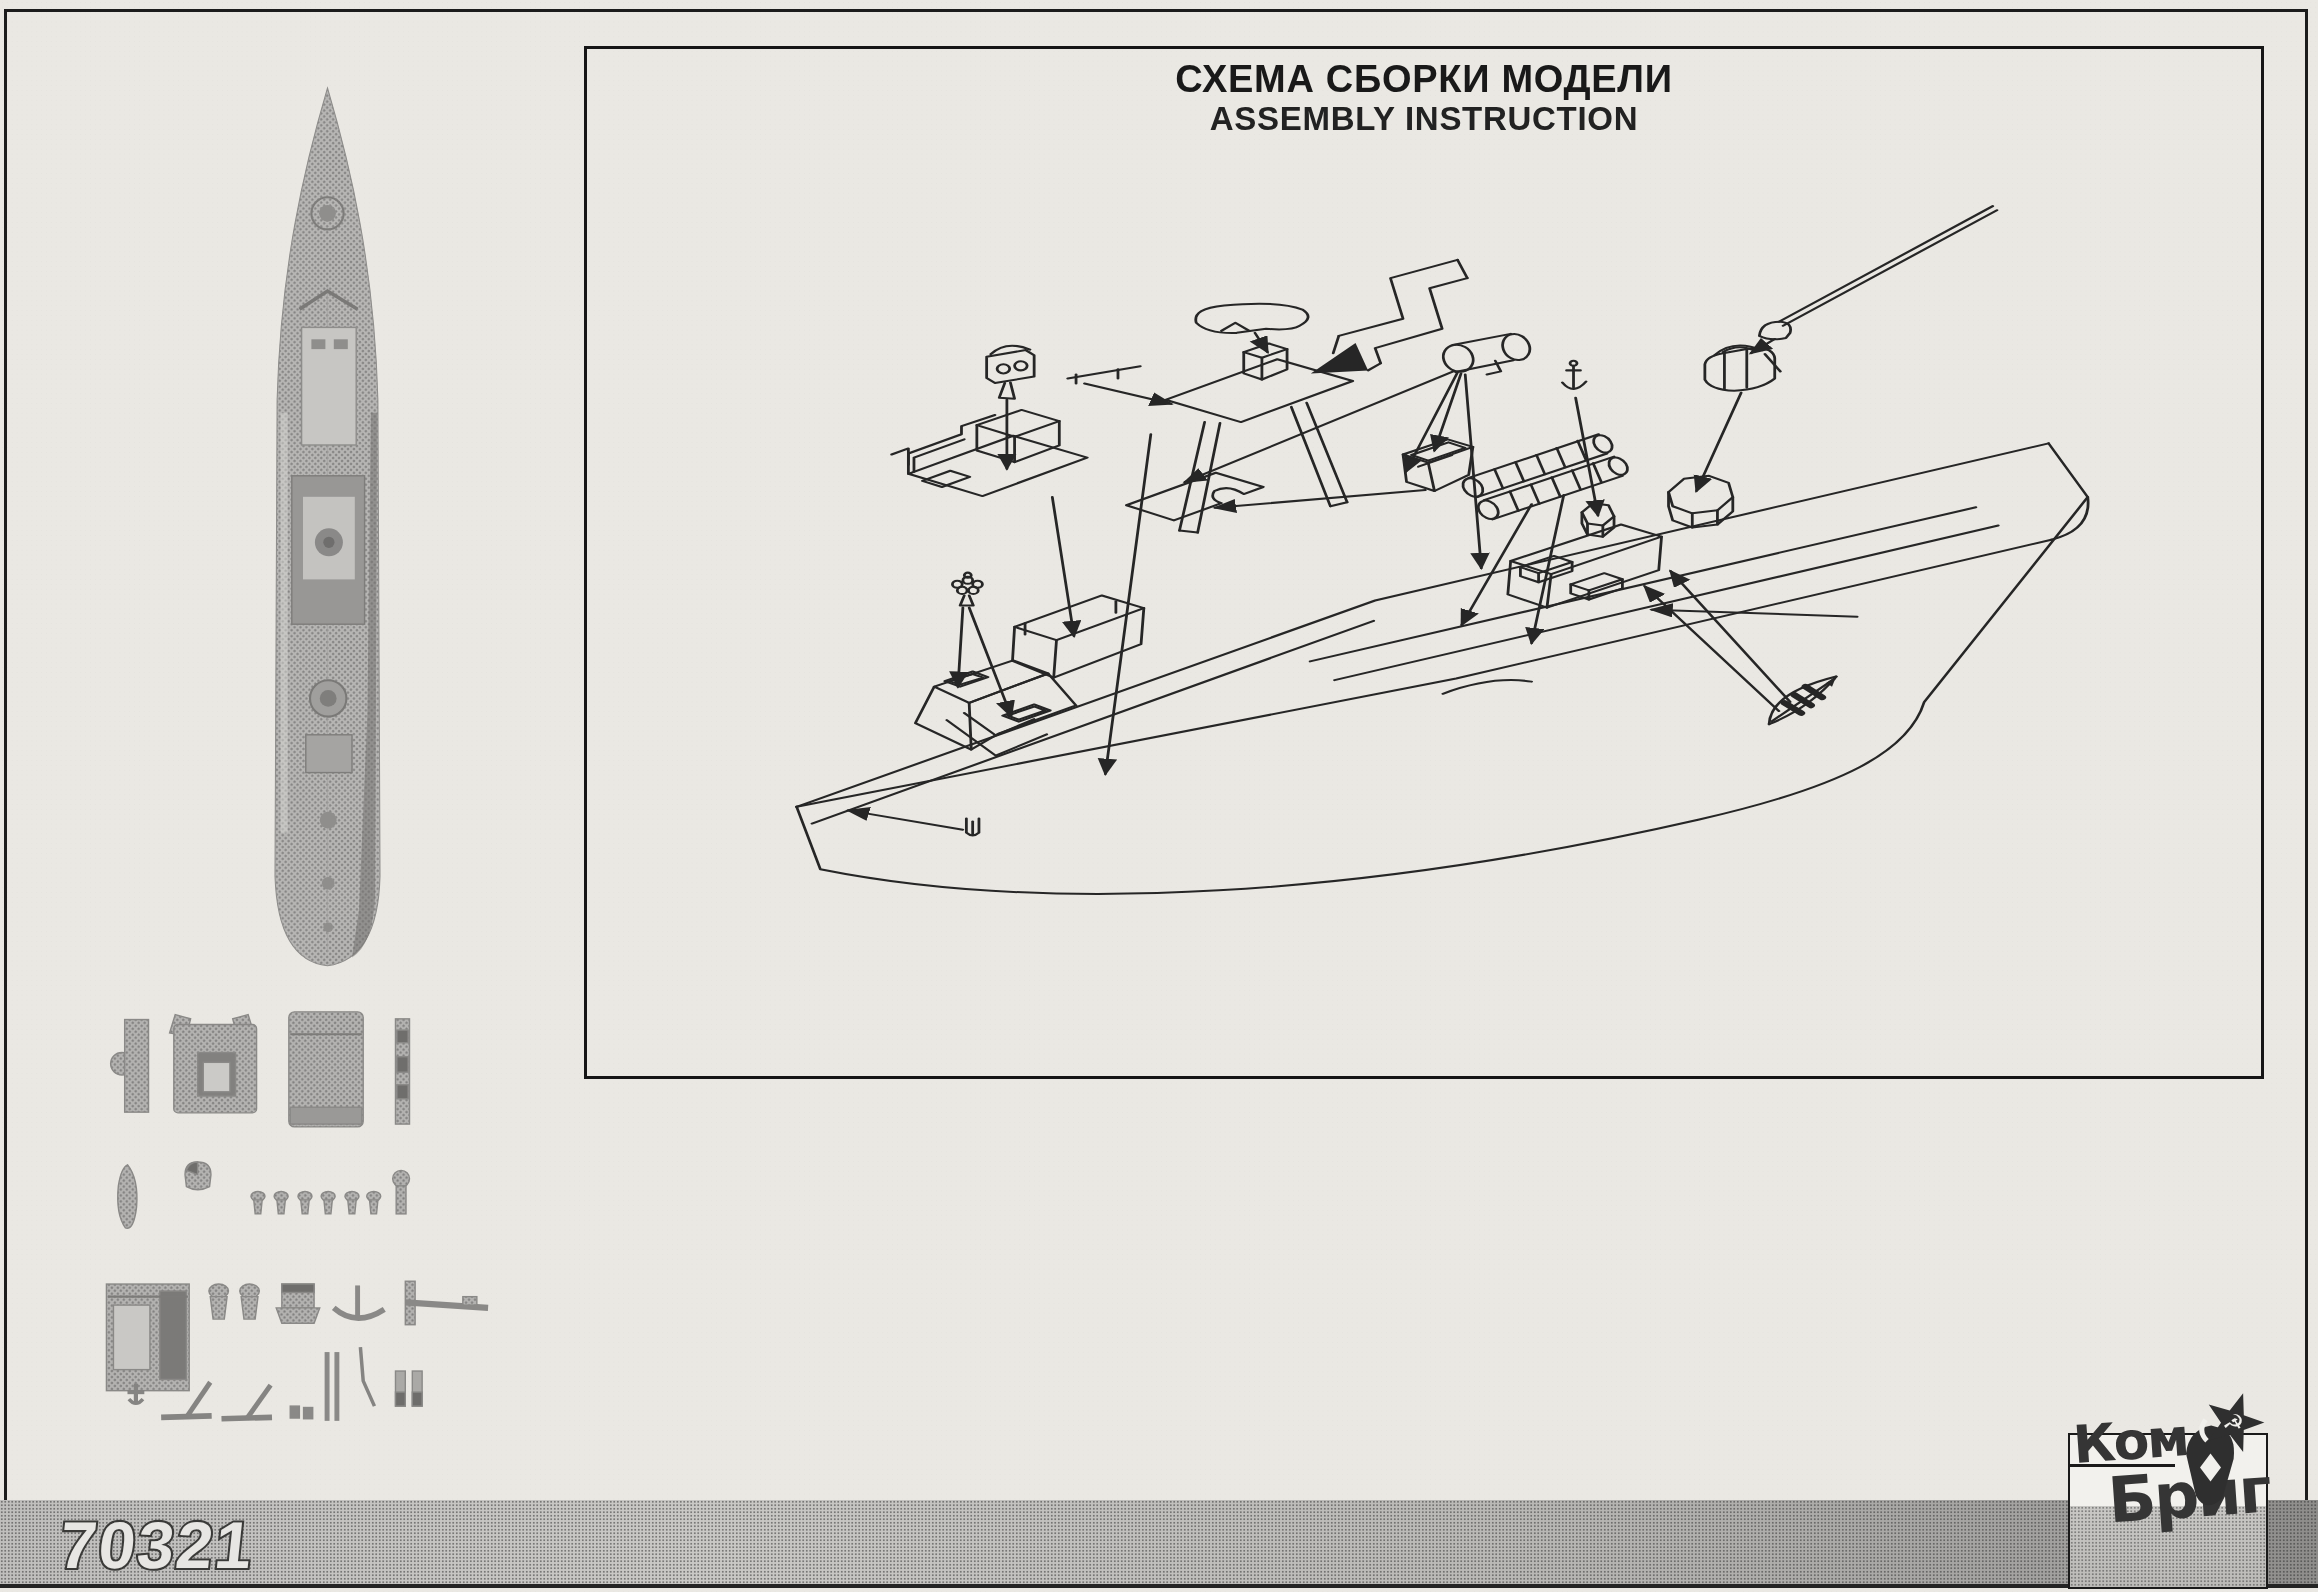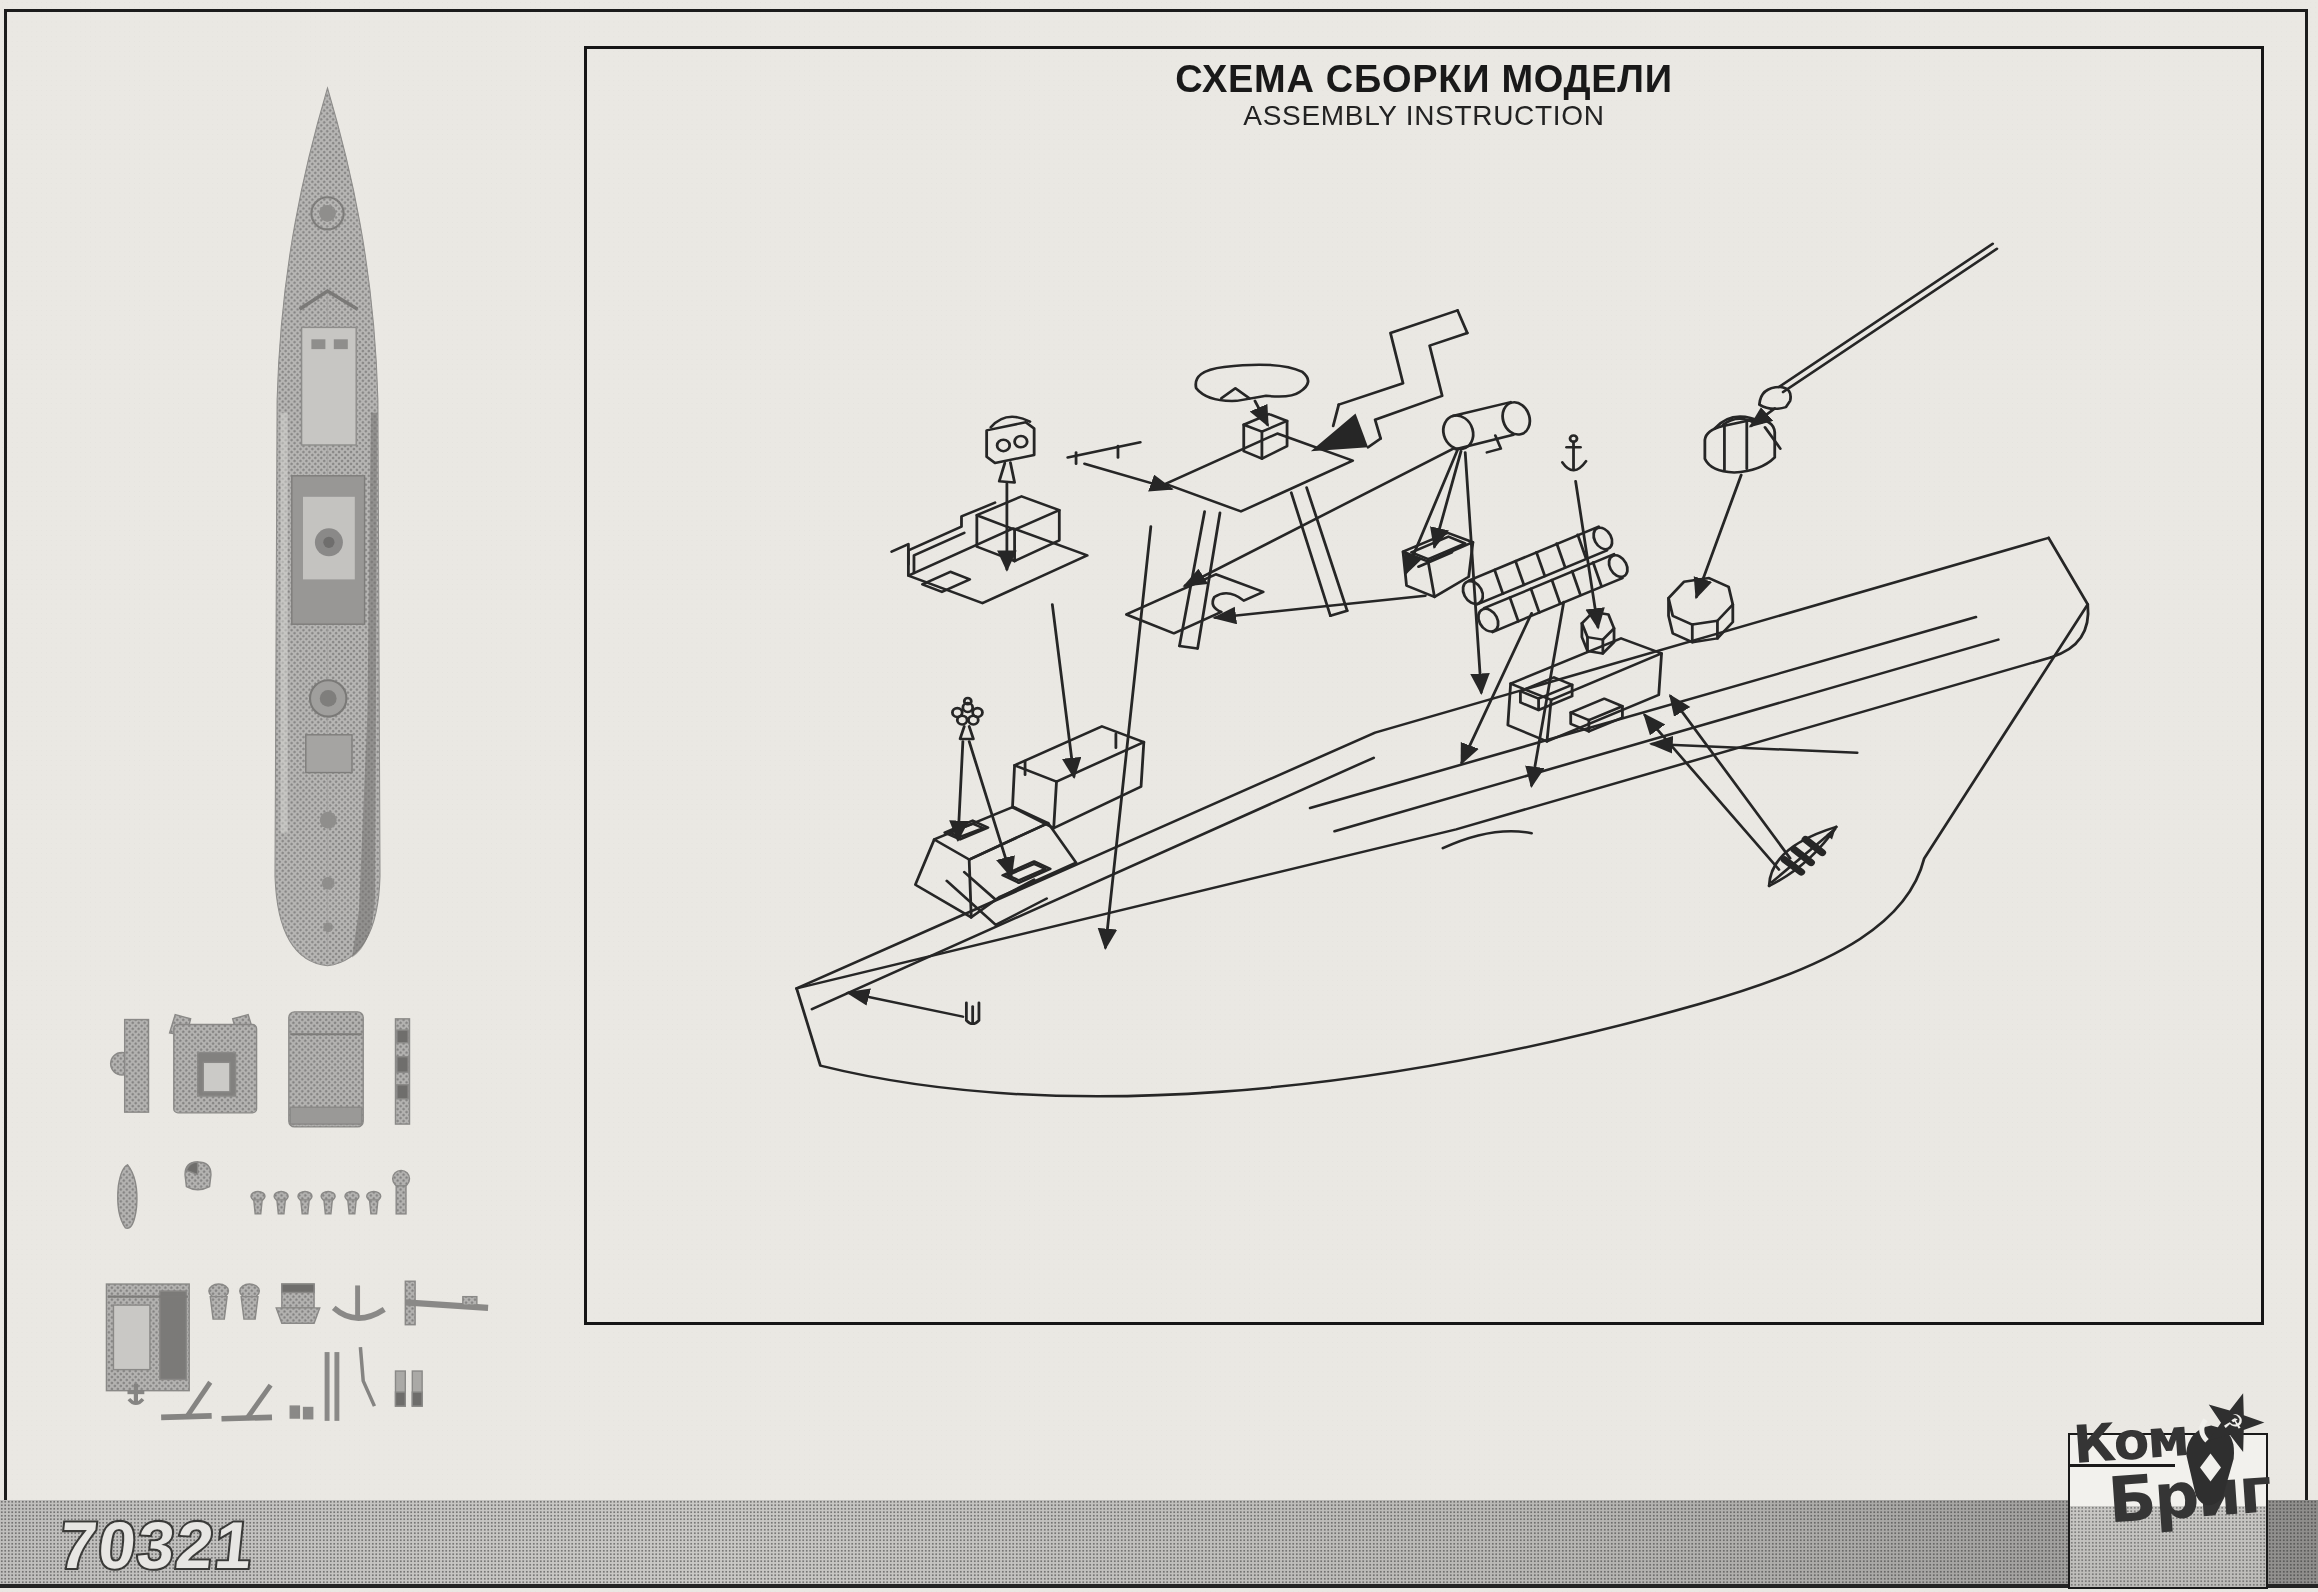--- a/index.html
+++ b/index.html
@@ -5,25 +5,25 @@
   html,body{margin:0;padding:0;width:2319px;height:1592px;overflow:hidden;
     font-family:"Liberation Sans",sans-serif;background:#eae8e3;}
   #root{position:relative;width:2319px;height:1592px;background:#eae8e3;
     background-image:radial-gradient(rgba(0,0,0,.018) 0.7px,transparent 0.8px);
     background-size:4.9px 4.9px;}
   .abs{position:absolute;}
   
   #outer-border{left:4.2px;top:9px;width:2304px;height:1579px;
     border:3.5px solid #1c1c1c;box-sizing:border-box;z-index:1;}
   
-  #sheet-box{left:584px;top:46px;width:1680px;height:1279px;
+  #sheet-box{left:584px;top:46px;width:1680px;height:1033px;
     border:3.5px solid #161616;box-sizing:border-box;z-index:2;}
   #title-wrap{left:0;top:11.2px;width:100%;text-align:center;z-index:3;}
   #title-ru{font-size:38px;font-weight:bold;letter-spacing:0.7px;color:#191919;line-height:1.05;}
-  #title-en{font-size:28px;font-weight:400;letter-spacing:0.7px;color:#222;line-height:1.1;margin-top:1.4px;}
+  #title-en{font-size:33px;font-weight:700;letter-spacing:0.7px;color:#222;line-height:1.1;margin-top:1.4px;}
   #diagram-svg{left:0;top:0;width:100%;height:100%;}
   
   #bottom-band{left:0;top:1500px;width:2319px;height:88px;box-sizing:border-box;z-index:3;
     border-bottom:4.2px solid #242424;
     background-image:radial-gradient(circle,rgba(40,40,40,.5) 0.8px,rgba(0,0,0,0) 1.1px),
       linear-gradient(90deg,#c0bfbd,#cac9c6 30%,#bab9b6 65%,#a3a2a0 88%,#8e8d8b);
     background-size:3.5px 3.5px,100% 100%;}
   #kit-number{left:60px;top:1507px;z-index:4;
     font-size:66px;font-weight:bold;letter-spacing:2.1px;color:#e7e6e3;
     -webkit-text-stroke:4.2px #3a3a38;paint-order:stroke fill;

